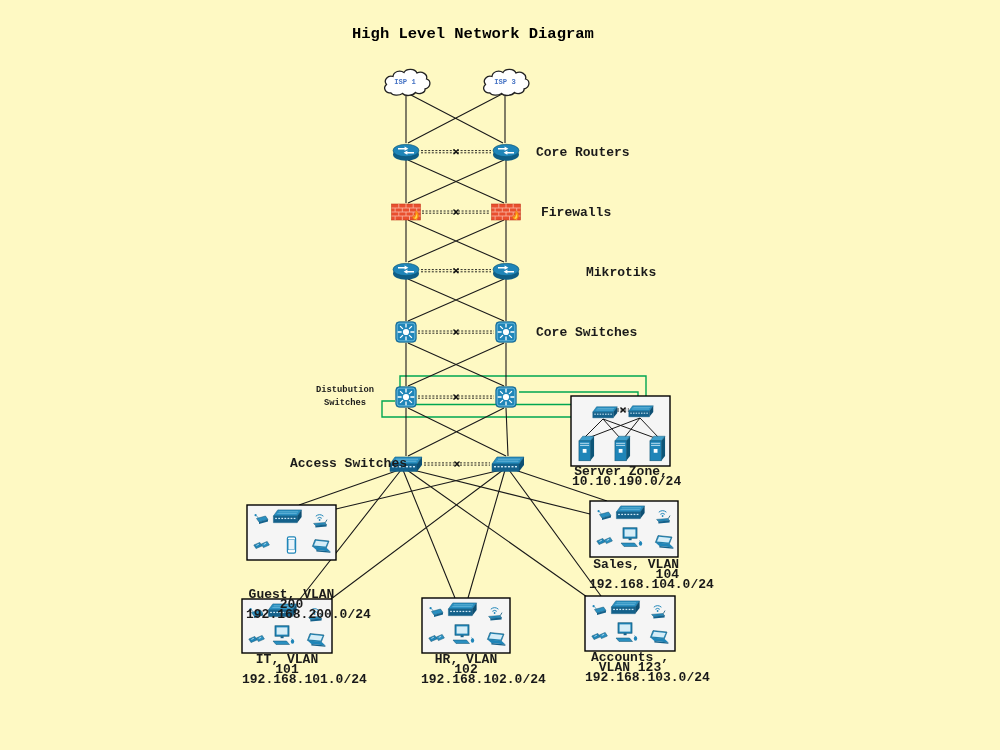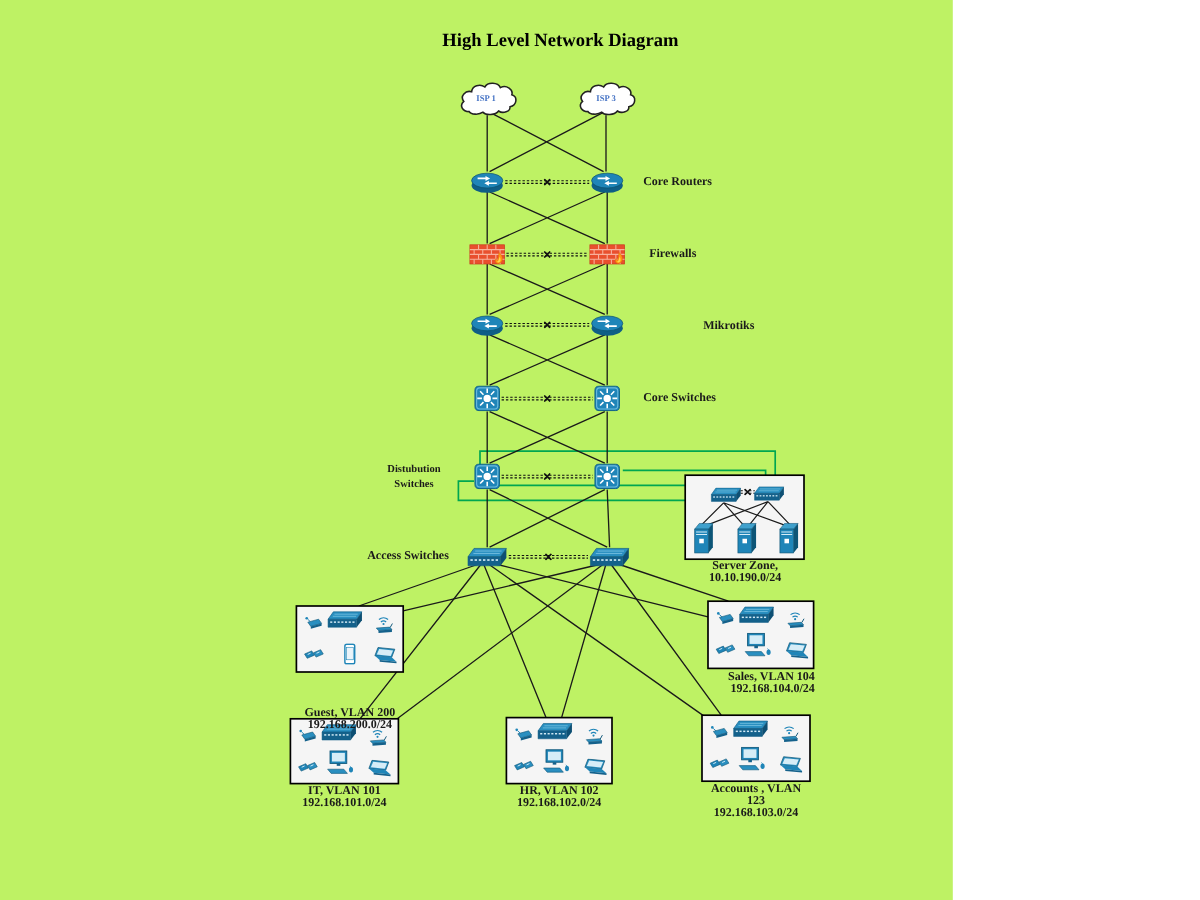--- a/index.html
+++ b/index.html
@@ -1,25 +1,25 @@
 <!DOCTYPE html>
 <html><head>
 <meta charset="utf-8">
 <style>
   html,body{margin:0;padding:0;background:#fff;}
   #canvas{
-    position:relative;width:794px;height:750px;background:#bef264;overflow:hidden;
-    font-family:Liberation Serif, serif;
+    position:relative;width:1000px;height:750px;background:#fef9c3;overflow:hidden;
+    font-family:Liberation Mono, monospace;
   }
   #wires{position:absolute;left:0;top:0;}
   .lbl{position:absolute;font-weight:bold;color:#1a1a1a;white-space:nowrap;}
-  .layer-lbl{font-size:10px;transform:translateY(-50%);}
+  .layer-lbl{font-size:13px;transform:translateY(-50%);}
   .title{font-size:15.5px;color:#000;text-align:center;}
   .cloud-lbl{font-size:7.2px;color:#4472c4;transform:translate(-50%,-50%);}
-  .zone-lbl{font-size:10px;text-align:center;line-height:10px;white-space:normal;}
+  .zone-lbl{font-size:13px;text-align:center;line-height:10px;white-space:normal;}
   .dist-lbl{font-size:8.8px;text-align:center;line-height:13px;white-space:normal;}
 </style>
 </head>
 <body>
 
 <div id="canvas">
 
 <svg id="wires" width="1000" height="750" viewBox="0 0 1000 750">
   <defs>
     <symbol id="sym-cloud" viewBox="0 0 52 32">

